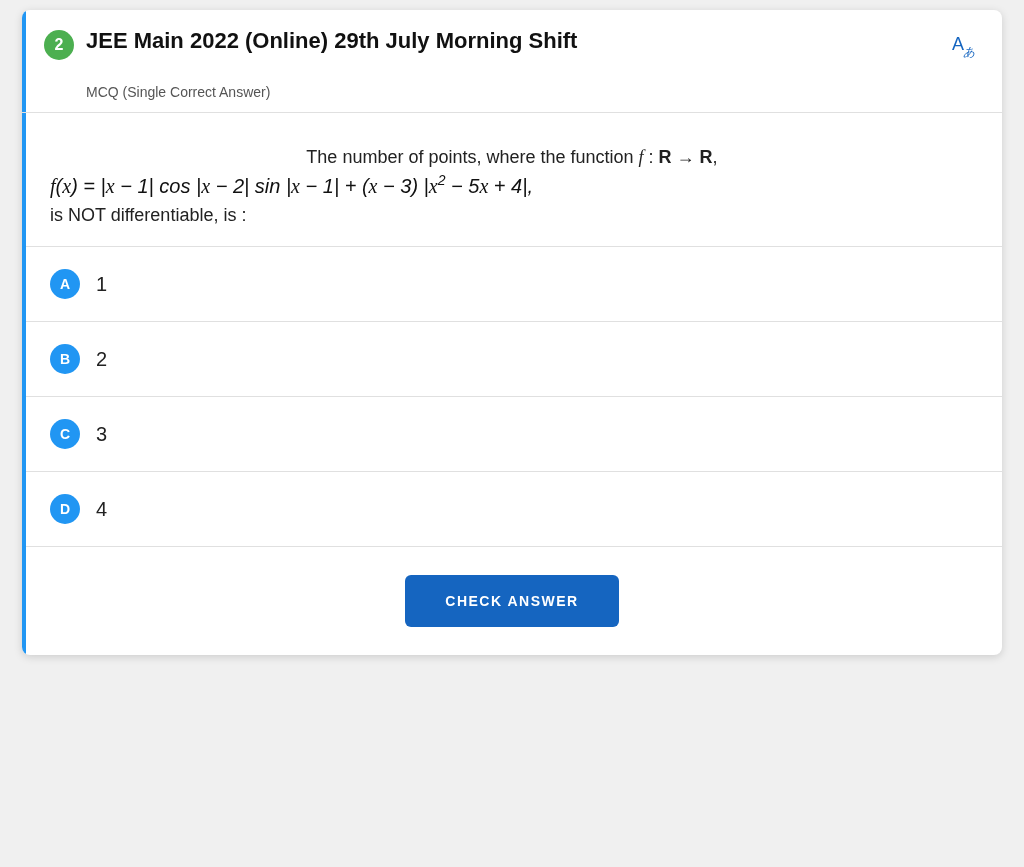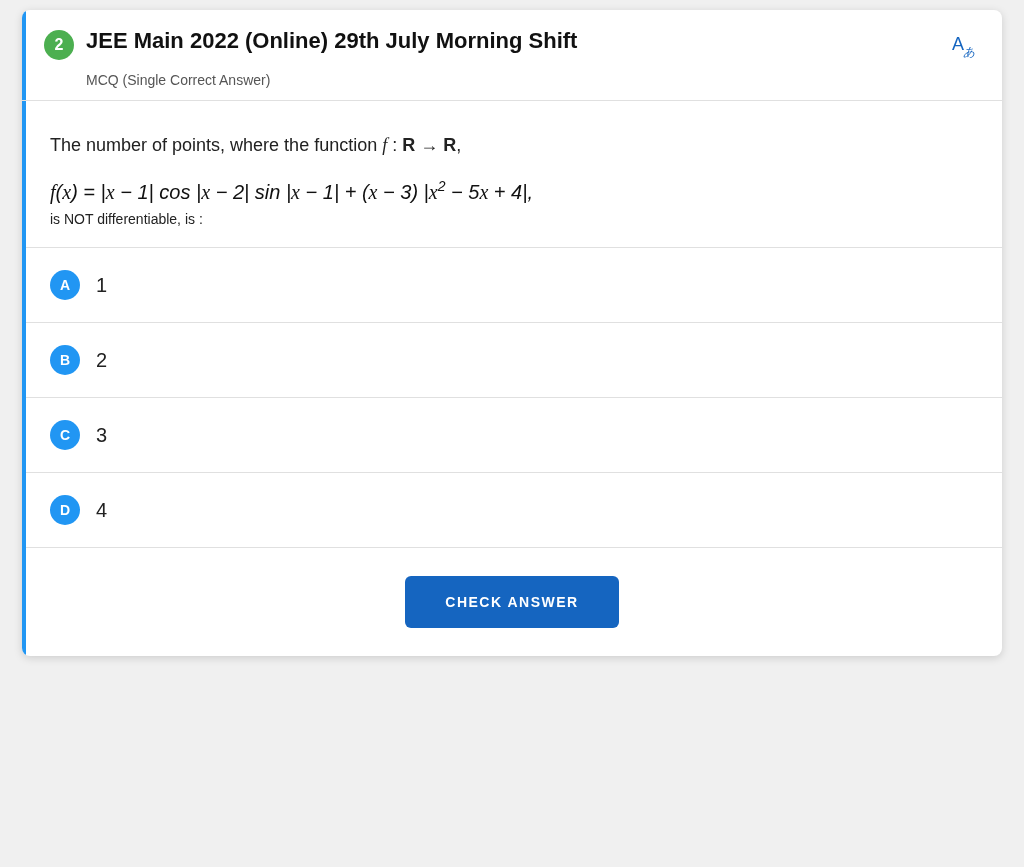--- a/index.html
+++ b/index.html
@@ -53,20 +53,21 @@
       justify-content: center;
       font-size: 16px;
       font-weight: bold;
       flex-shrink: 0;
       margin-top: 2px;
     }
 
     .header-title-block {
       display: flex;
       flex-direction: column;
+      gap: 12px;
     }
 
     .exam-title {
       font-size: 22px;
       font-weight: 700;
       color: #111;
     }
 
     .exam-subtitle {
       font-size: 14px;
@@ -95,32 +96,32 @@
 
     .question-body {
       padding: 30px 28px 20px 28px;
       border-bottom: 1px solid #e0e0e0;
     }
 
     .question-text {
       font-size: 18px;
       color: #222;
       line-height: 1.6;
-      margin-bottom: 18px;
+      text-align: center;
     }
 
     .math-formula {
       font-size: 20px;
       color: #111;
       margin-bottom: 8px;
       font-style: italic;
     }
 
     .question-tail {
-      font-size: 14px;
+      font-size: 18px;
       color: #222;
     }
 
     .options-section {
       padding: 0;
     }
 
     .option-row {
       display: flex;
       align-items: center;

